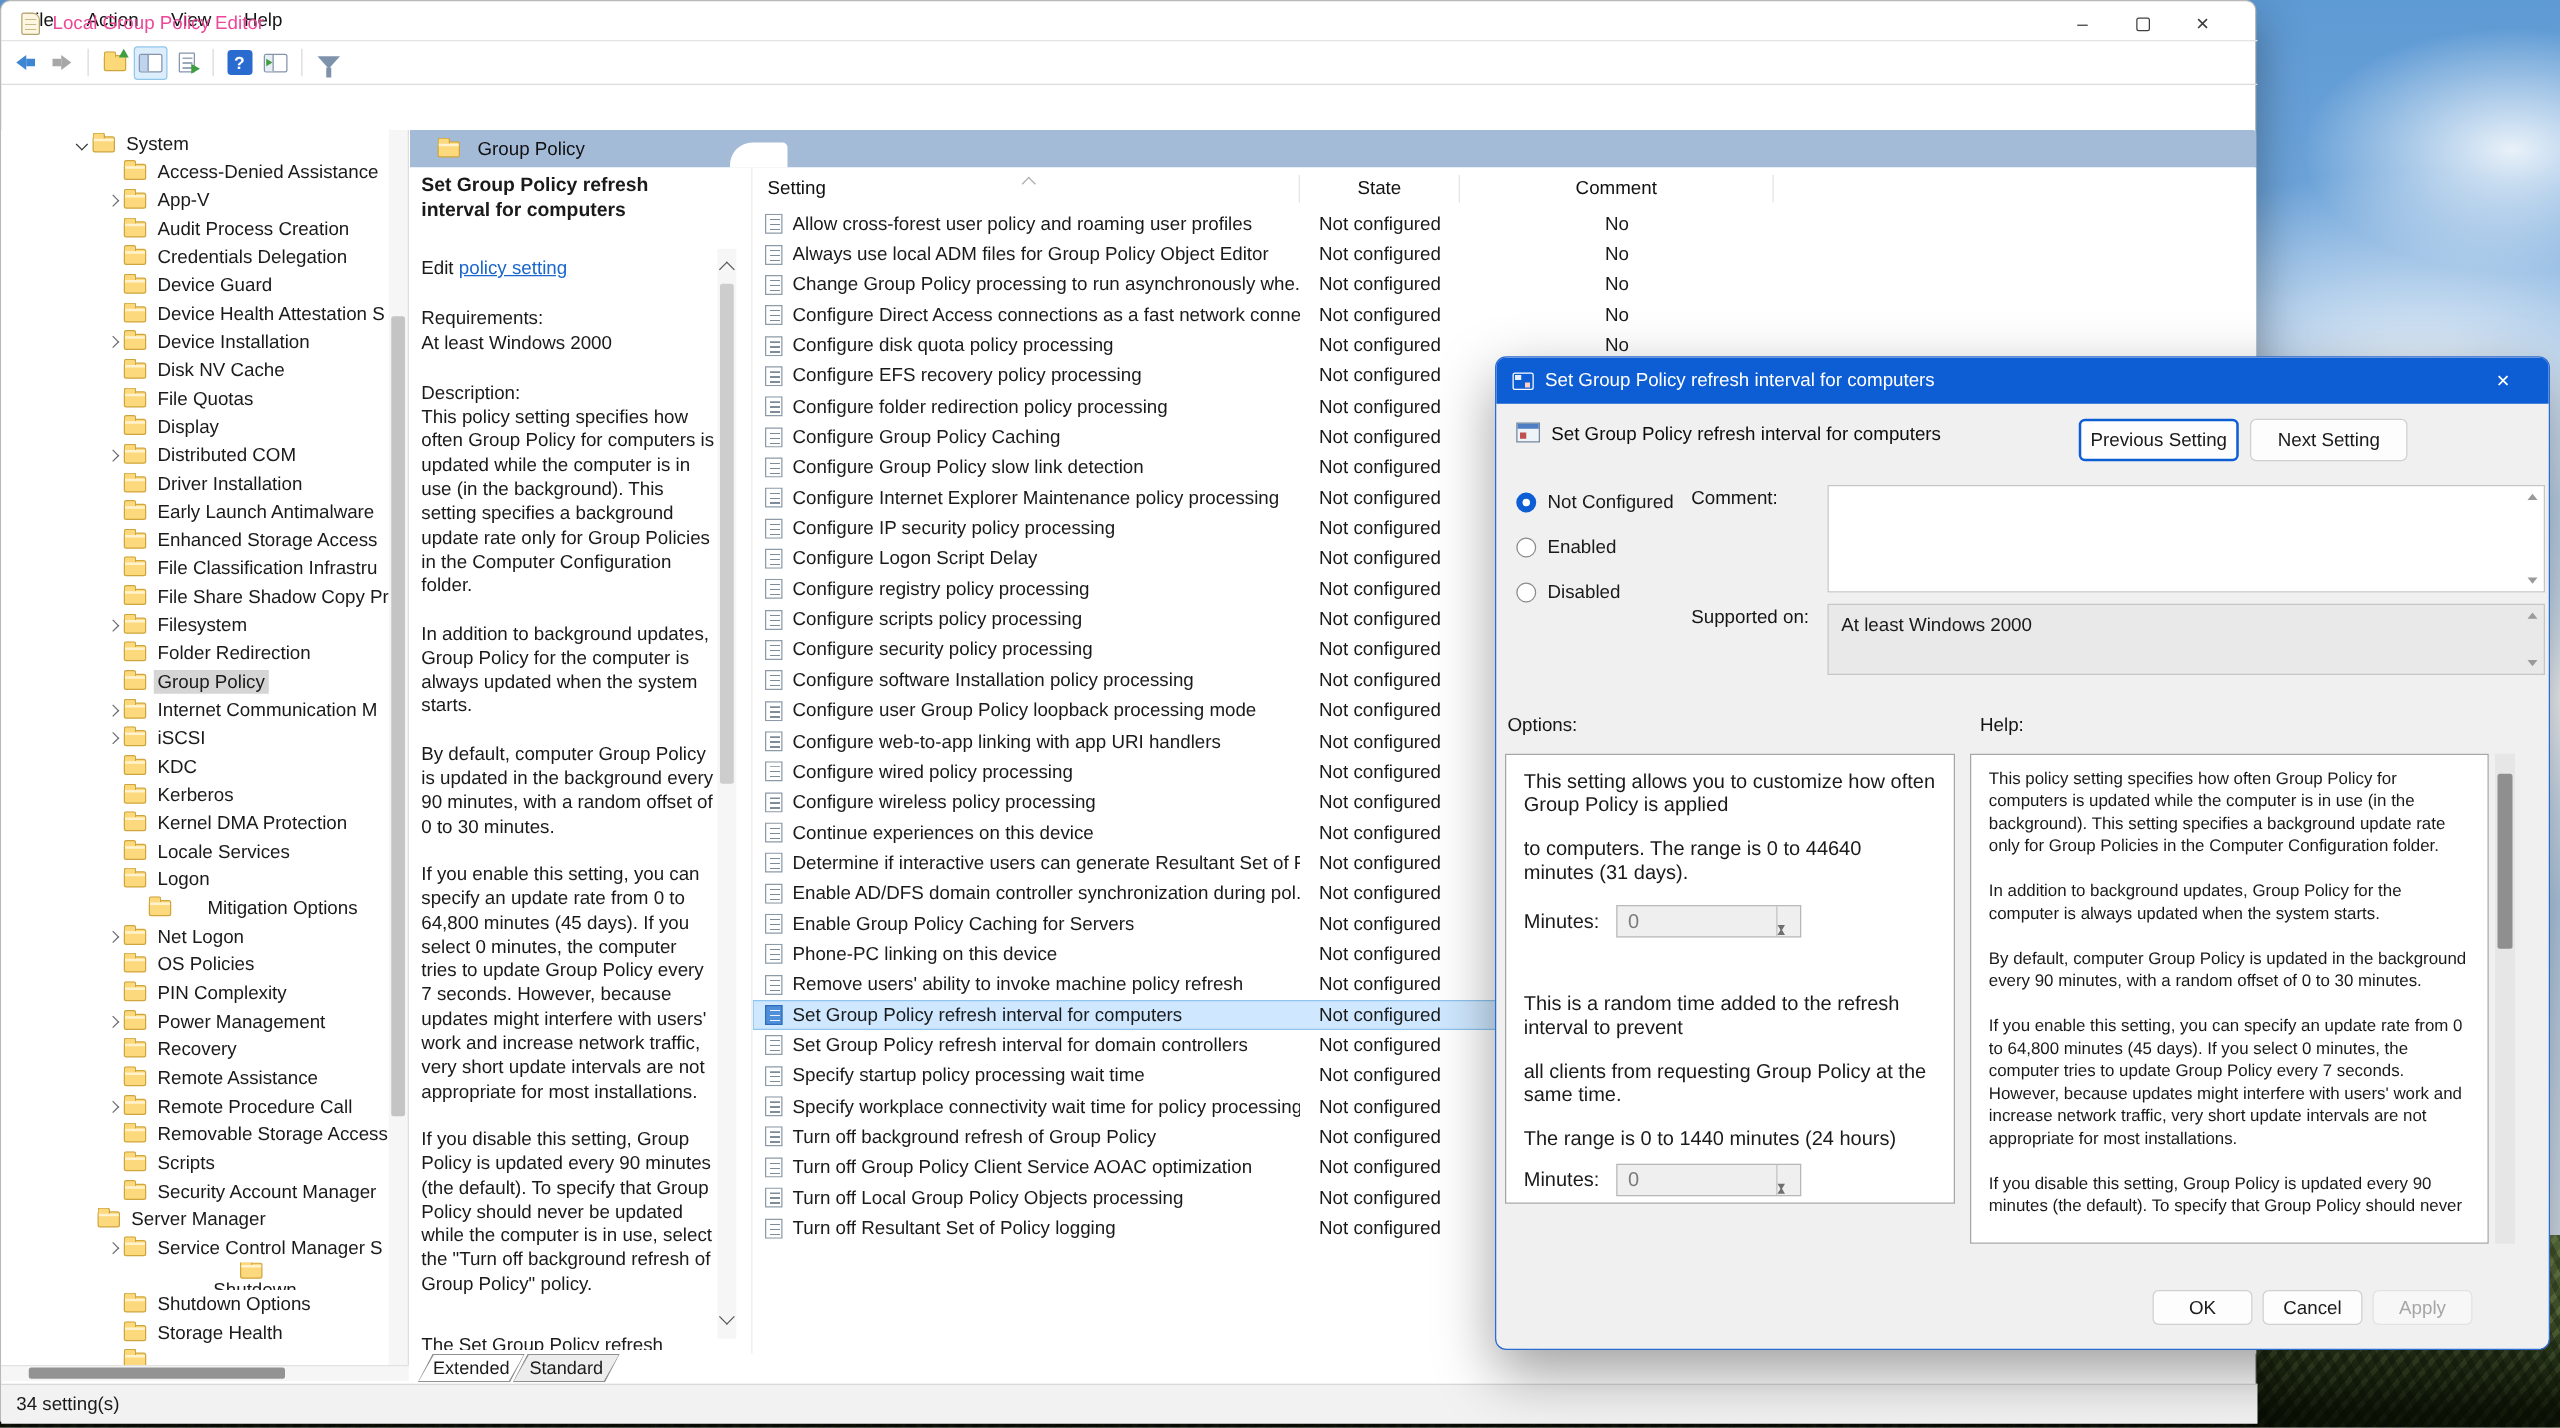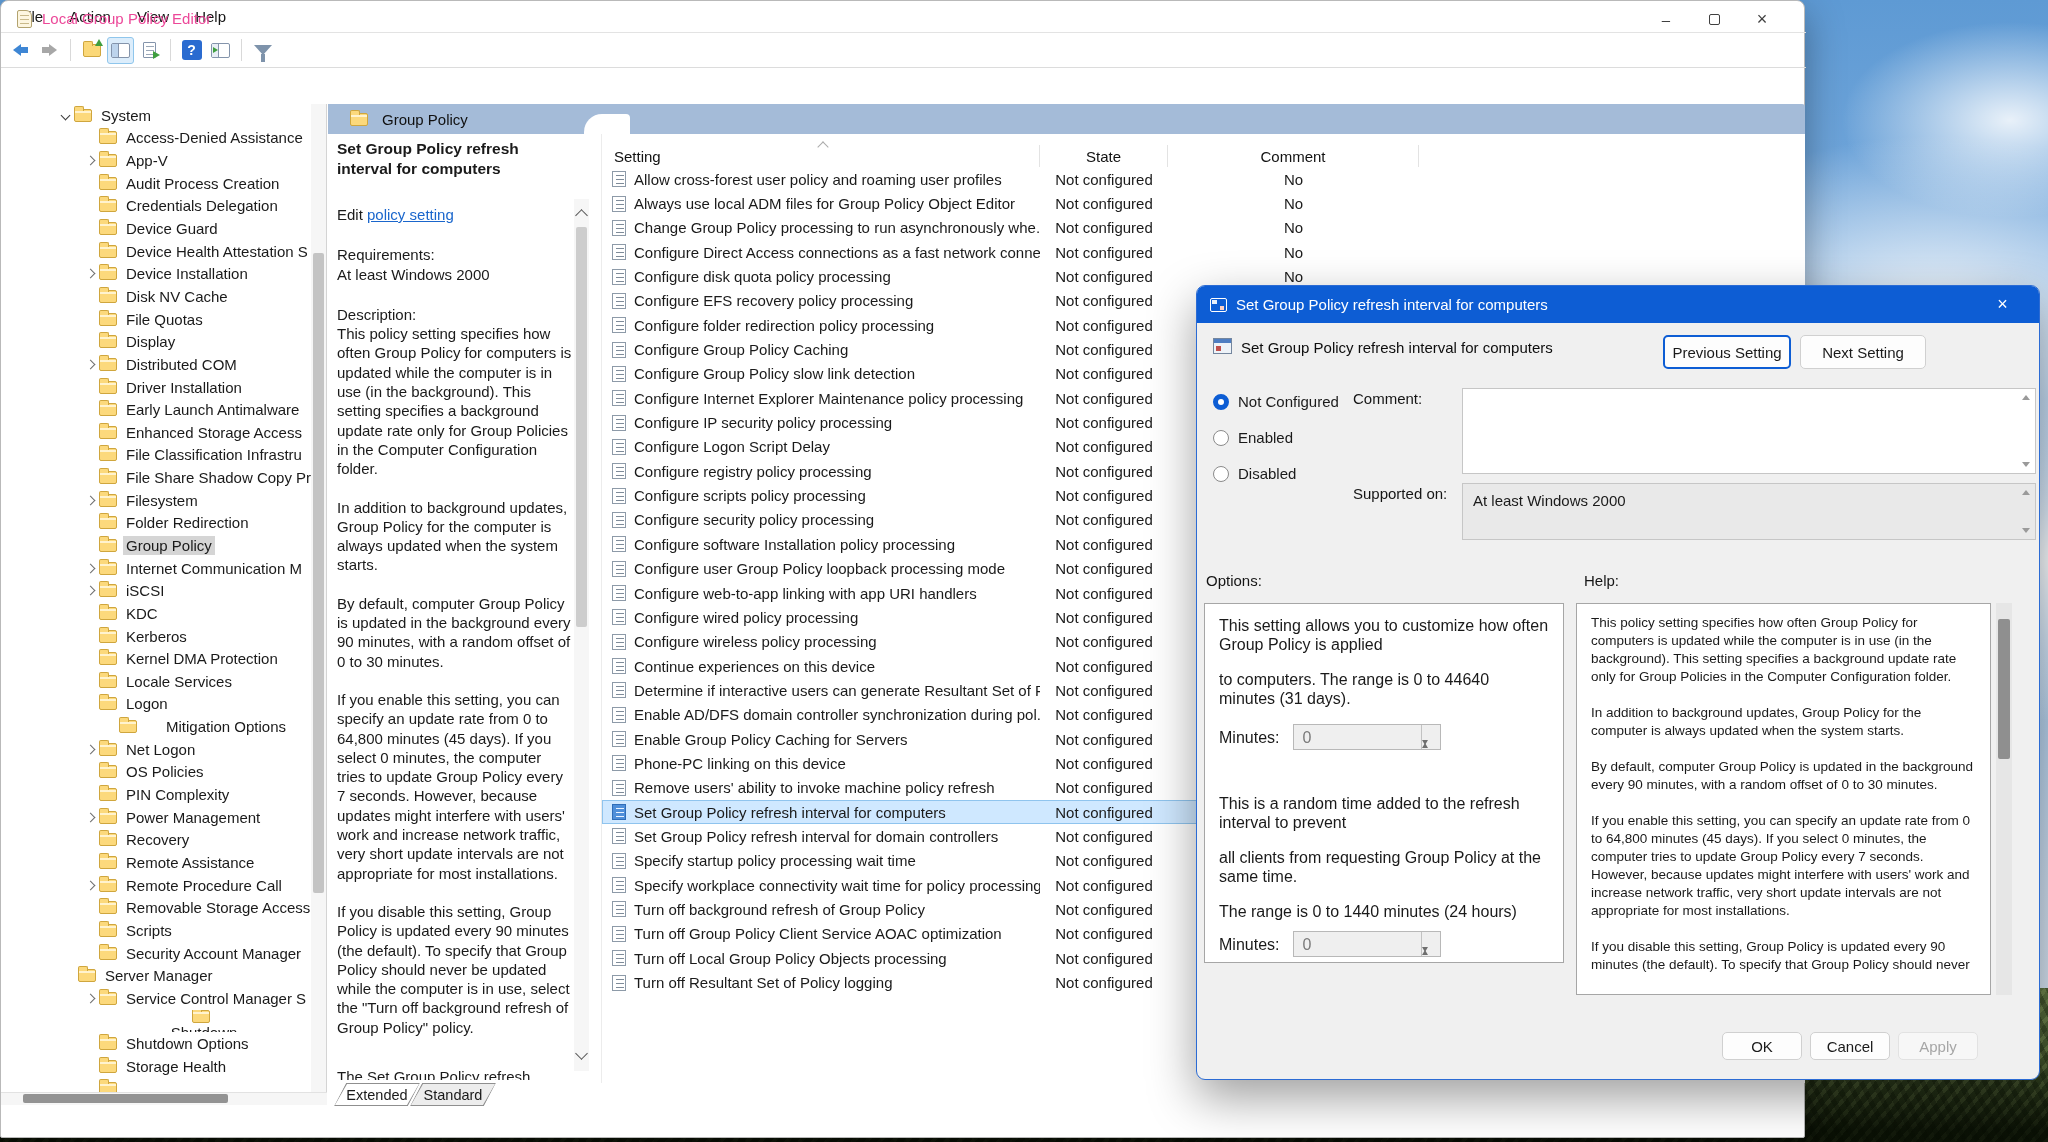--- a/index.html
+++ b/index.html
@@ -95,21 +95,21 @@
   #pane-paras p.first{margin-top:0}
   #pane-truncated{left:336px;top:1066px;width:236px;height:13px;overflow:hidden;line-height:19px}
   #ext-scroll{left:573px;top:198px;width:15px;height:872px;background:#f6f6f6}
   .sc-chev{position:absolute;left:576px;width:9px;height:9px;border-right:1.8px solid #555;border-bottom:1.8px solid #555}
   #ext-chev-up{top:210px;transform:rotate(-135deg)}
   #ext-chev-dn{top:1048px;transform:rotate(45deg)}
   #ext-thumb{left:575px;top:226px;width:11px;height:400px;background:#cdcdcd;border-radius:2px}
 
   
   #list-pane{left:600px;top:133px;width:1204px;height:949px;background:#fff;border-left:1px solid #ececec}
-  #list-header{left:601px;top:133px;width:1203px;height:33px;display:flex;align-items:flex-end;color:#111}
+  #list-header{left:601px;top:133px;width:1203px;height:33px;display:flex;align-items:center;color:#111}
   .hcell{height:22px;display:flex;align-items:center}
   #hc-setting{width:438px;padding-left:12px;border-right:1px solid #e3e3e3}
   #hc-state{width:128px;justify-content:center;border-right:1px solid #e3e3e3}
   #hc-comment{width:251px;justify-content:center;border-right:1px solid #e3e3e3}
   #sort-caret{left:818px;top:142px;width:8px;height:8px;border-right:1.5px solid #ababab;border-bottom:1.5px solid #ababab;transform:rotate(-135deg)}
   #list-rows{left:601px;top:166px;width:1203px;height:914px;overflow:hidden}
   .lrow{height:24.35px;display:flex;align-items:center}
   .lrow.sel{background:var(--selrow);box-shadow:inset 0 0 0 1px var(--selrow-bd)}
   .lc-name{width:438px;padding-left:10px;display:flex;align-items:center;overflow:hidden;white-space:nowrap;flex:none}
   .sicon{width:14px;height:16px;border:1px solid #8d9aa8;background:linear-gradient(#ffffff,#eef2f6);flex:none;margin-right:8px;
@@ -797,20 +797,23 @@
   <div id="tabs">
       <div class="tab" style="left: 333px; width: 86px; z-index: 2;">
         <div class="tab-bg"></div>
         <div class="tab-in">Extended</div>
       </div>
       <div class="tab t2" style="left: 409px; width: 86px; z-index: 1;">
         <div class="tab-bg"></div>
         <div class="tab-in">Standard</div>
       </div>
     </div>
+  <div id="statusbar" class="abs">
+    <span id="status-text">34 setting(s)</span>
+  </div>
 </div>
 
 <div id="dialog" class="abs">
   <div id="dlg-titlebar" class="abs">
     <span class="gp-white-ico"></span>
     <span id="dlg-title">Set Group Policy refresh interval for computers</span>
 
     <div class="dwbtn abs" style="left:1997px;left:783px;font-size:18px">×</div>
   </div>
 

